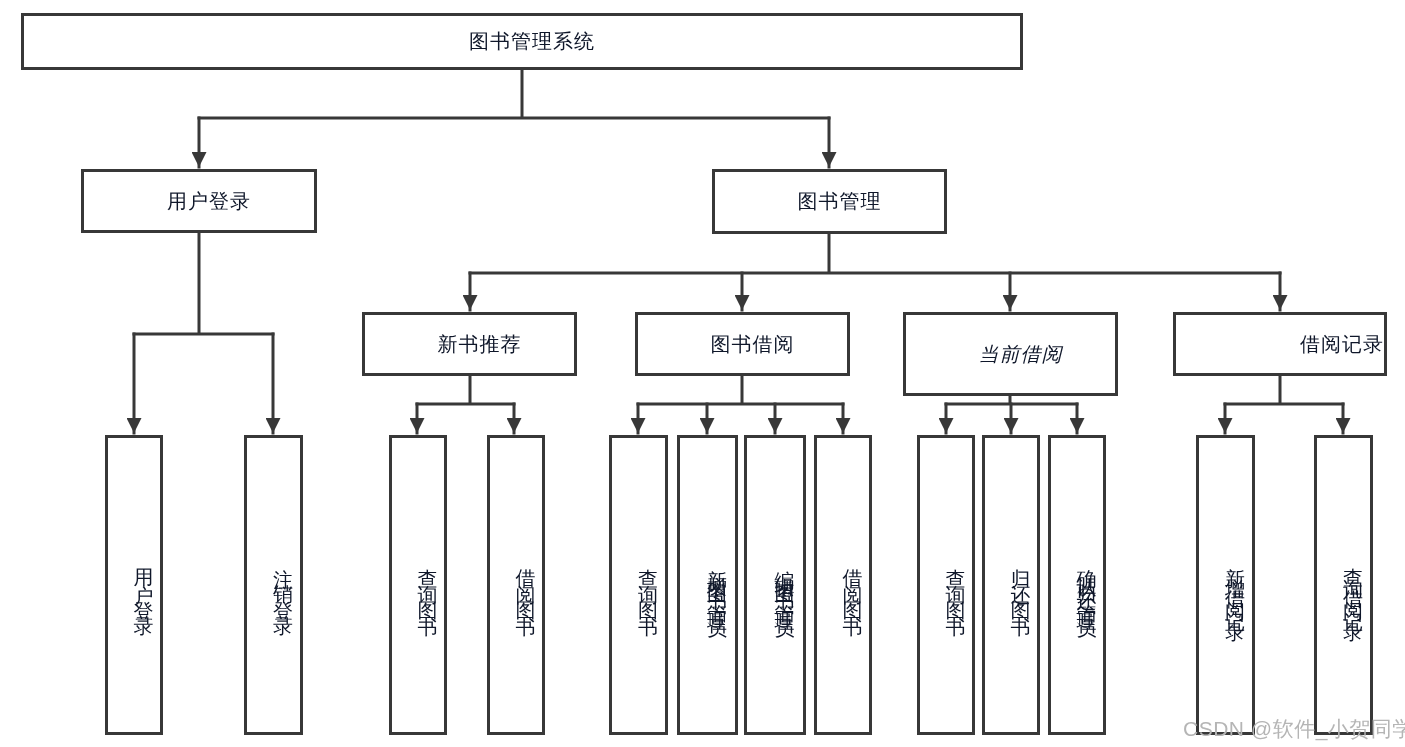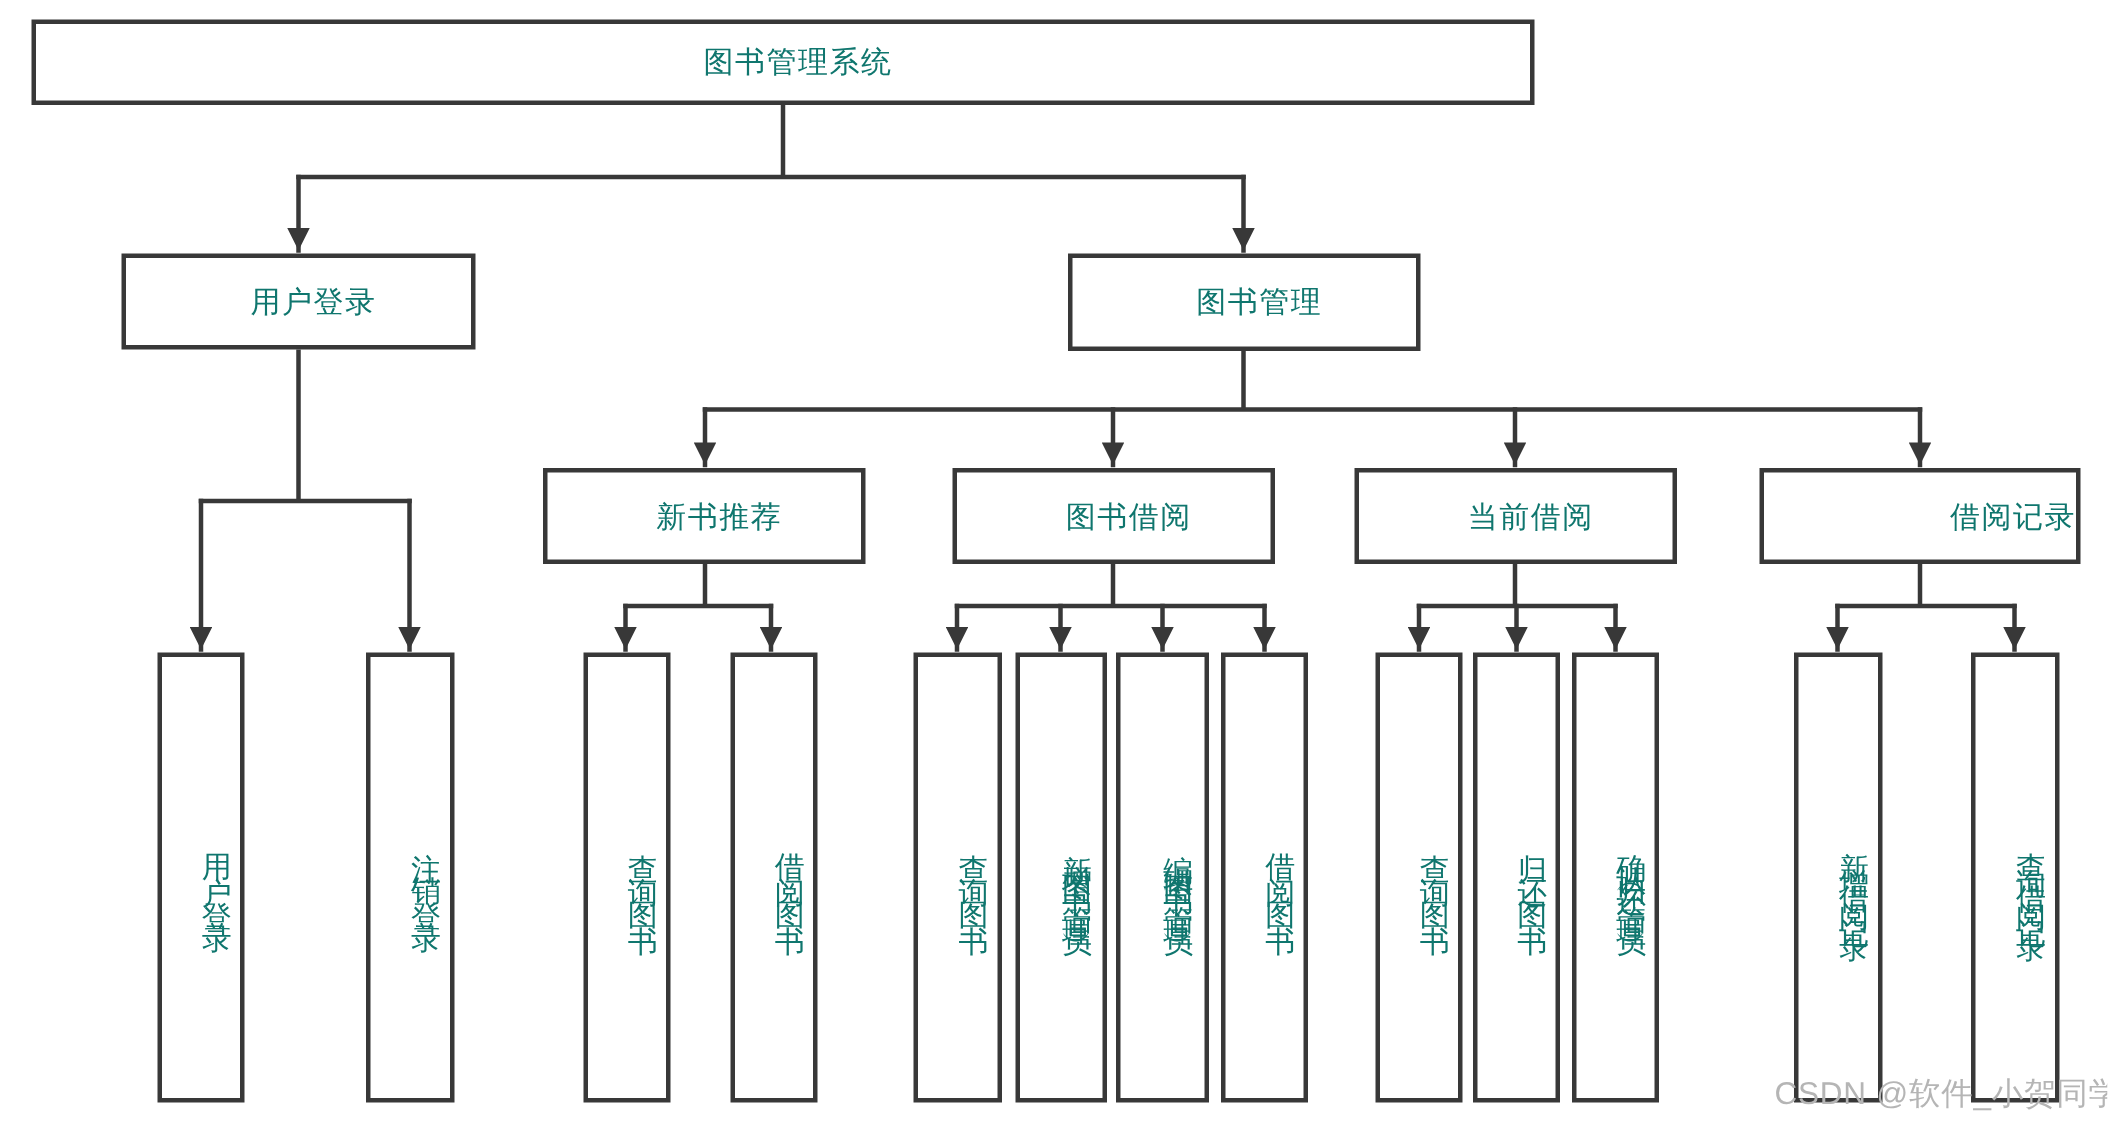--- a/index.html
+++ b/index.html
@@ -14,21 +14,21 @@
   #connector-layer {
     position: absolute;
     left: 0; top: 0;
     z-index: 0;
   }
   .hbox, .vbox {
     position: absolute;
     box-sizing: border-box;
     background: #ffffff;
     border: 3px solid #383838;
-    color: #0f766e;
+    color: #0f172a;
     display: flex;
     align-items: center;
     justify-content: center;
     font-size: 20px;
     z-index: 1;
     padding-left: 20px;
   }
   .hbox span { white-space: nowrap; letter-spacing: 1px; }
   .vtext {
     writing-mode: vertical-rl;
@@ -39,21 +39,21 @@
   .ls4 { letter-spacing: 16px; }
   .ls6 { letter-spacing: 11px; }
   .ls9 { letter-spacing: 7px; }
 
   
   #n-root  { left: 21px;  top: 13px;  width: 1002px; height: 57px; }
   #n-l2-0  { left: 81px;  top: 169px; width: 236px;  height: 64px; }
   #n-l2-1  { left: 712px; top: 169px; width: 235px;  height: 65px; }
   #n-l3-0  { left: 362px; top: 312px; width: 215px;  height: 64px; }
   #n-l3-1  { left: 635px; top: 312px; width: 215px;  height: 64px; }
-  #n-l3-2  { left: 903px; top: 312px; width: 215px;  height: 64px; }
+  #n-l3-2  { left: 903px; top: 312px; width: 215px;  height: 84px; font-style: italic; }
   #n-l3-3  { left: 1173px;top: 312px; width: 214px;  height: 64px; justify-content: flex-end; }
 
   #n-ul-0  { left: 105px; top: 435px; width: 58px; height: 300px; }
   #n-ul-1  { left: 244px; top: 435px; width: 59px; height: 300px; }
   #n-nb-0  { left: 389px; top: 435px; width: 58px; height: 300px; }
   #n-nb-1  { left: 487px; top: 435px; width: 58px; height: 300px; }
   #n-bw-0  { left: 609px; top: 435px; width: 59px; height: 300px; }
   #n-bw-1  { left: 677px; top: 435px; width: 61px; height: 300px; }
   #n-bw-2  { left: 744px; top: 435px; width: 62px; height: 300px; }
   #n-bw-3  { left: 814px; top: 435px; width: 58px; height: 300px; }

